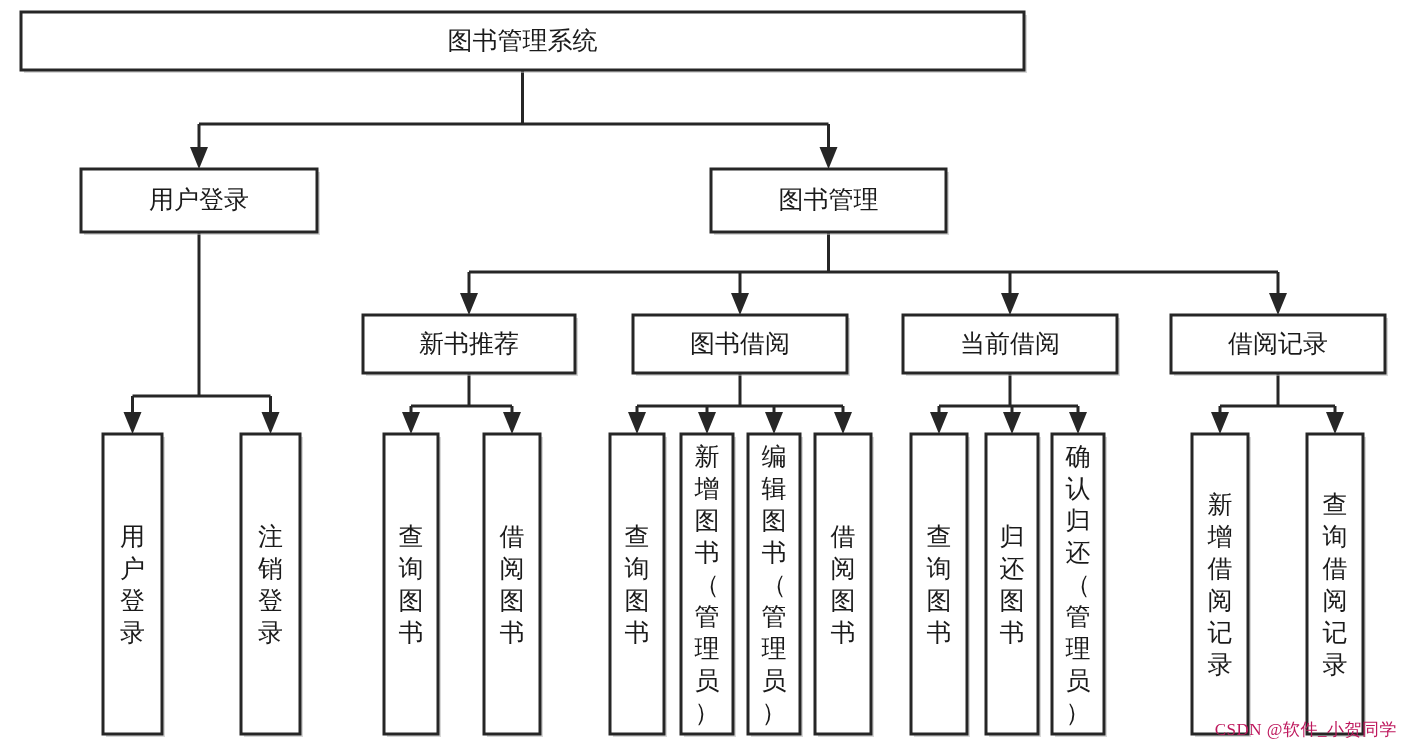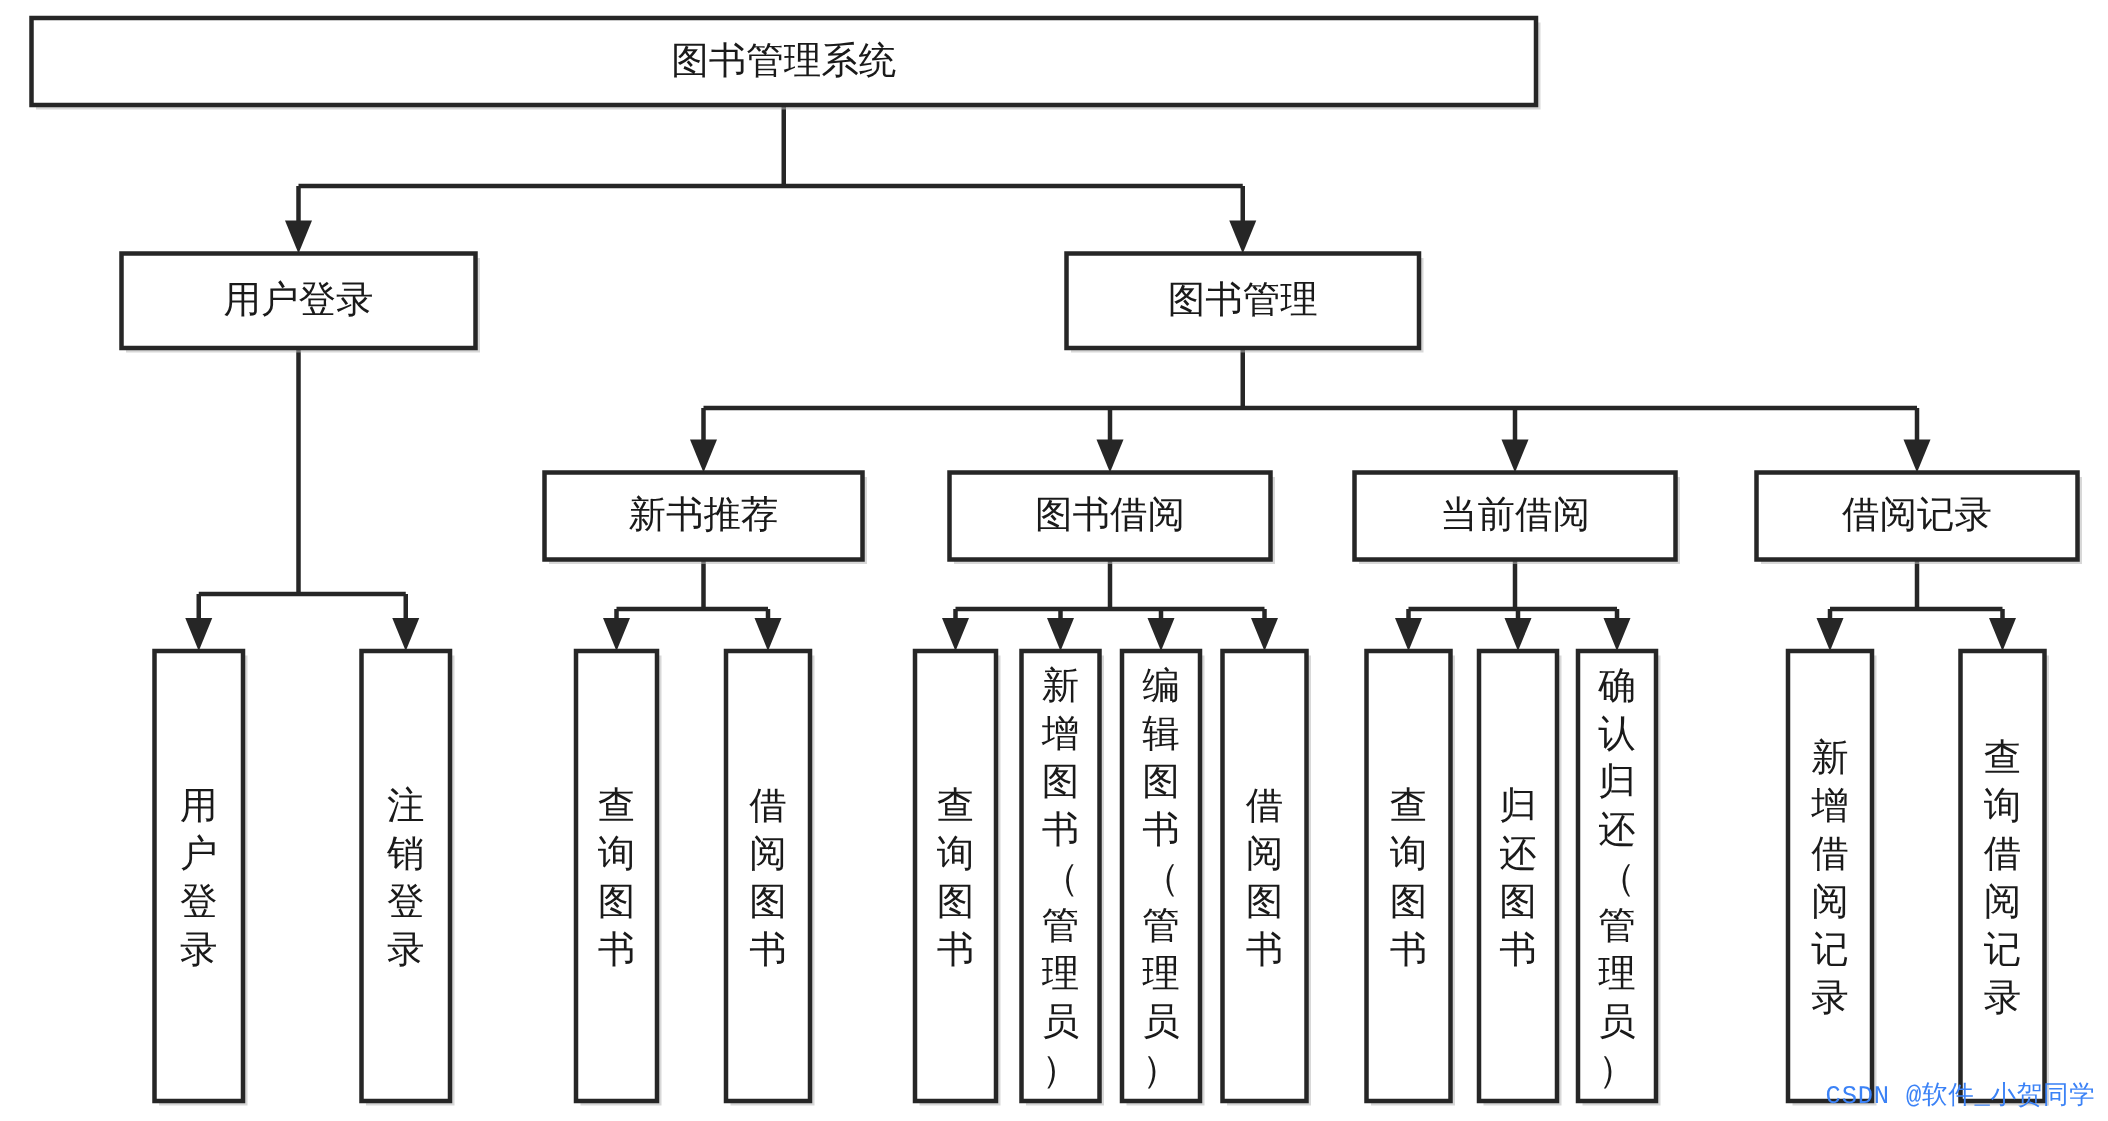--- a/index.html
+++ b/index.html
@@ -53,23 +53,23 @@
   .node-label-v {
     font-family: "Liberation Sans", "DejaVu Sans", sans-serif;
     font-size: 25px;
     fill: #1a1a1a;
     text-anchor: middle;
   }
   .watermark {
     position: absolute;
     right: 8px;
     bottom: 6px;
-    font-family: Liberation Mono, monospace;
+    font-family: Liberation Serif, serif;
     font-size: 17px;
-    color: #3b82f6;
+    color: #be185d;
     letter-spacing: 0.5px;
     white-space: nowrap;
     user-select: none;
   }
 </style>
 </head>
 <body>
 
 <div id="stage">
 

